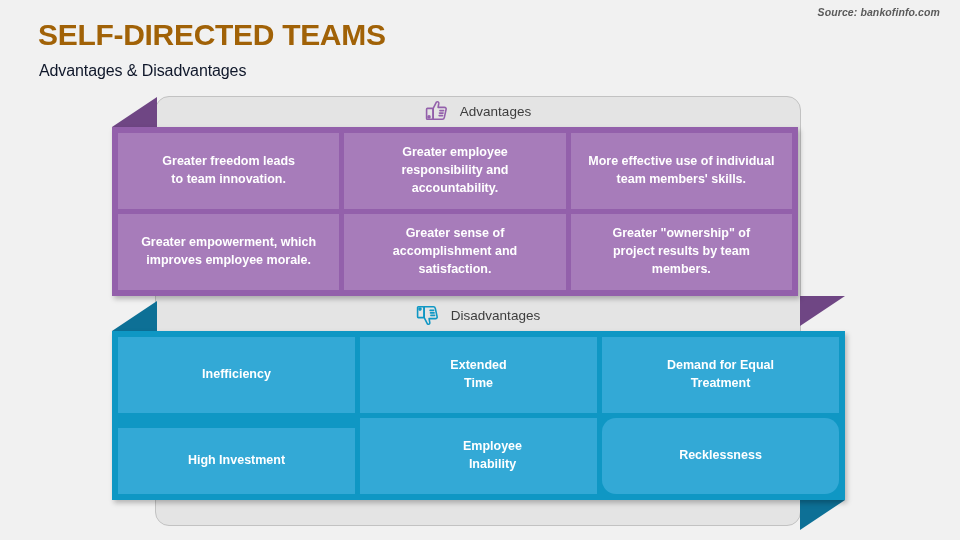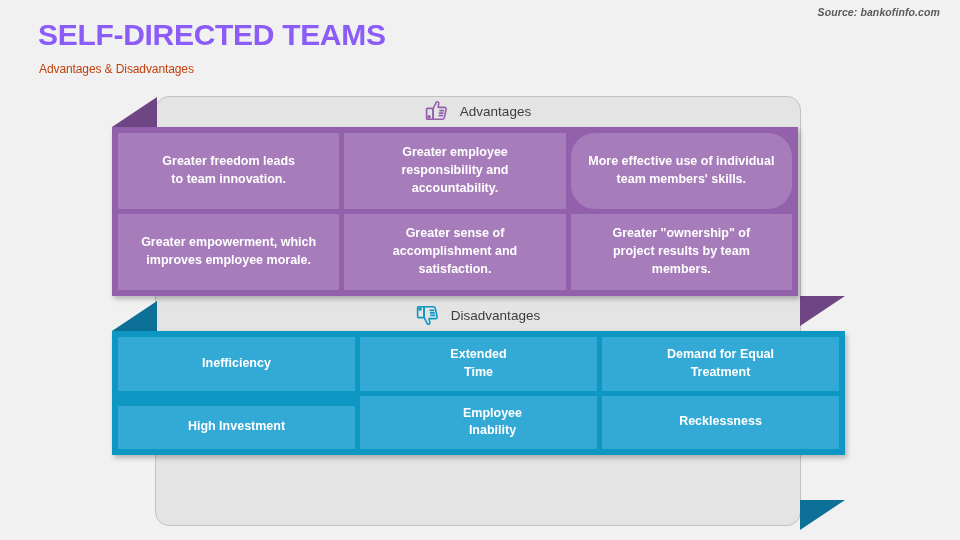--- a/index.html
+++ b/index.html
@@ -27,29 +27,29 @@
     letter-spacing: 0.1px;
   }
 
   
   .title {
     position: absolute;
     left: 38px;
     top: 18px;
     font-size: 30px;
     font-weight: bold;
-    color: #8b5cf6;
+    color: #a16207;
     letter-spacing: -0.3px;
   }
   .subtitle {
     position: absolute;
     left: 39px;
     top: 62px;
-    font-size: 12px;
-    color: #c2410c;
+    font-size: 16px;
+    color: #0f172a;
     letter-spacing: -0.1px;
   }
 
   
   .backdrop {
     position: absolute;
     left: 155px;
     top: 96px;
     width: 646px;
     height: 430px;
@@ -95,21 +95,21 @@
     left: 112px;
     top: 127px;
     width: 686px;
     height: 169px;
     background: #9360ab;
   }
   .banner-dis {
     left: 112px;
     top: 331px;
     width: 733px;
-    height: 124px;
+    height: 169px;
     background: #0f97c4;
   }
 
   .cell {
     display: flex;
     align-items: center;
     justify-content: center;
     text-align: center;
     color: #ffffff;
     font-size: 12.5px;
@@ -186,21 +186,21 @@
 
 <div class="fold fold-adv-tl"></div>
 <div class="fold fold-adv-br"></div>
 
 <div class="banner banner-adv">
   <div class="cell" style="white-space: pre-line;">Greater freedom leads
 to team innovation.</div>
   <div class="cell" style="white-space: pre-line;">Greater employee
 responsibility and
 accountability.</div>
-  <div class="cell" style="white-space: pre-line; border-radius: 24px;">More effective use of individual
+  <div class="cell" style="white-space: pre-line;">More effective use of individual
 team members' skills.</div>
   <div class="cell" style="white-space: pre-line;">Greater empowerment, which
 improves employee morale.</div>
   <div class="cell" style="white-space: pre-line;">Greater sense of
 accomplishment and
 satisfaction.</div>
   <div class="cell" style="white-space: pre-line;">Greater "ownership" of
 project results by team
 members.</div>
 </div>
@@ -224,14 +224,14 @@
 
 <div class="banner banner-dis">
   <div class="cell" style="white-space: pre-line;">Inefficiency</div>
   <div class="cell" style="white-space: pre-line;">Extended
 Time</div>
   <div class="cell" style="white-space: pre-line;">Demand for Equal
 Treatment</div>
   <div class="cell" style="white-space: pre-line; margin-top: 10px;">High Investment</div>
   <div class="cell" style="white-space: pre-line; padding-left: 38px;">Employee
 Inability</div>
-  <div class="cell" style="white-space: pre-line;">Recklessness</div>
+  <div class="cell" style="white-space: pre-line; border-radius: 14px;">Recklessness</div>
 </div>
 
 </body></html>

